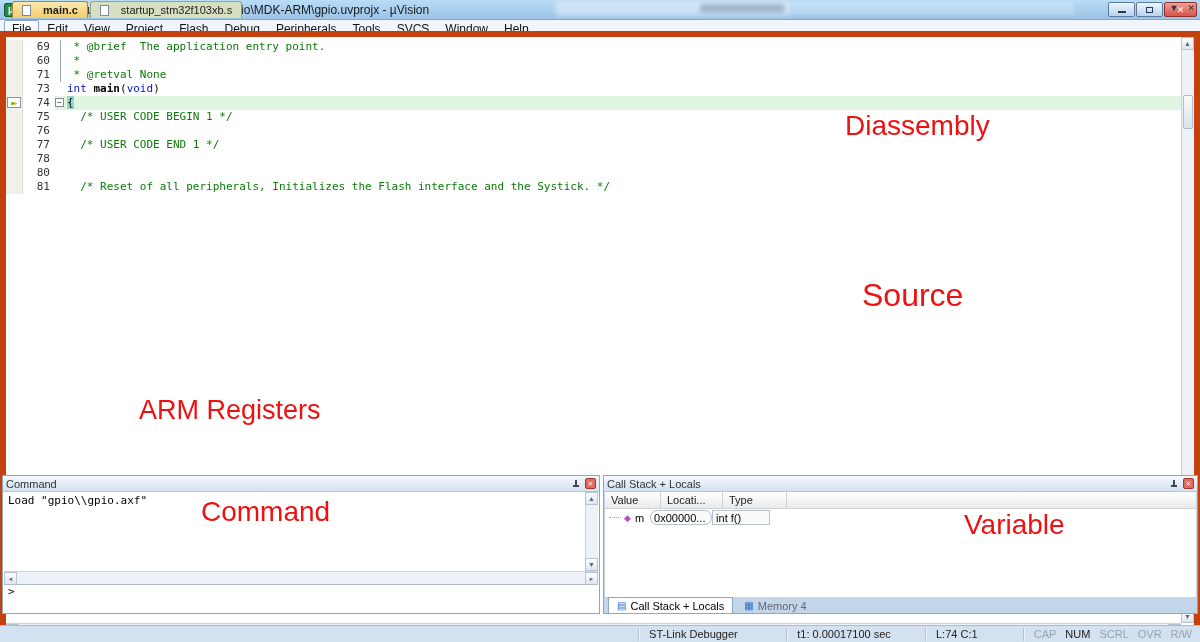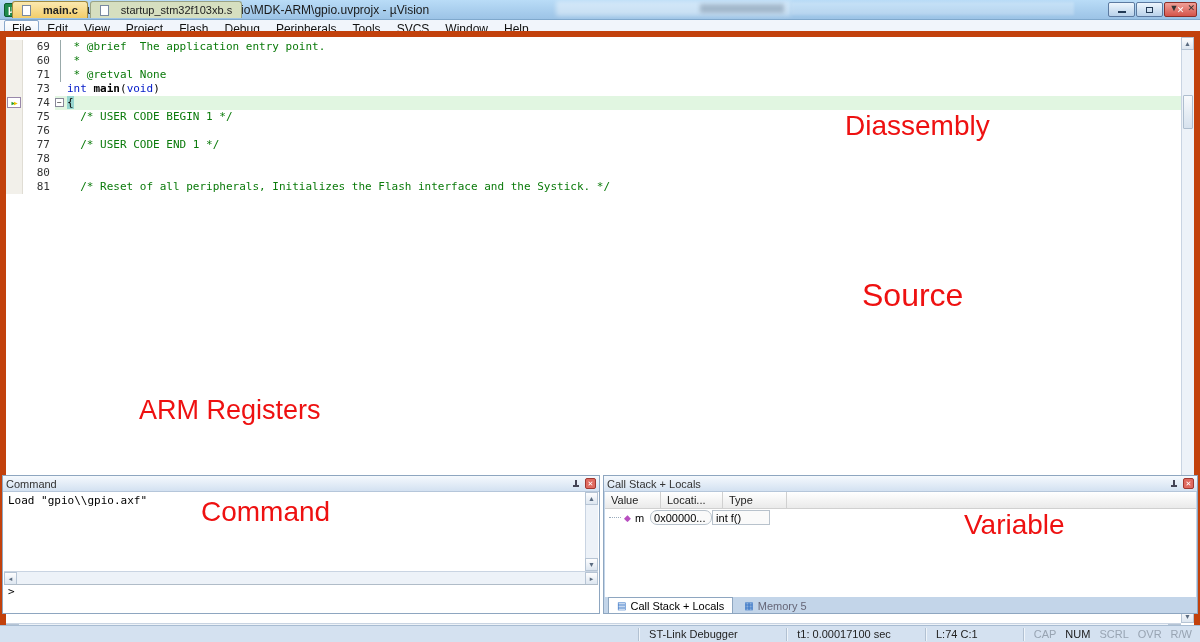--- a/index.html
+++ b/index.html
@@ -552,21 +552,21 @@
         </div>
       </div>
   </div>
   <div id="cs-tabs">
       <div class="btab active">
         <span class="mini-ico c-blue">▤</span>
         <span>Call Stack + Locals</span>
       </div>
       <div class="btab">
         <span class="mini-ico c-blue">▦</span>
-        <span>Memory 5</span>
+        <span>Memory 4</span>
       </div>
     </div>
 </div>
 
 <div id="statusbar">
   <span class="sseg" id="seg-fill"></span>
   <span class="sseg" id="seg-dbg">ST-Link Debugger</span>
   <span class="sseg" id="seg-time">t1: 0.00017100 sec</span>
   <span class="sseg" id="seg-pos">L:74 C:1</span>
   <span class="sseg" id="seg-flags">

